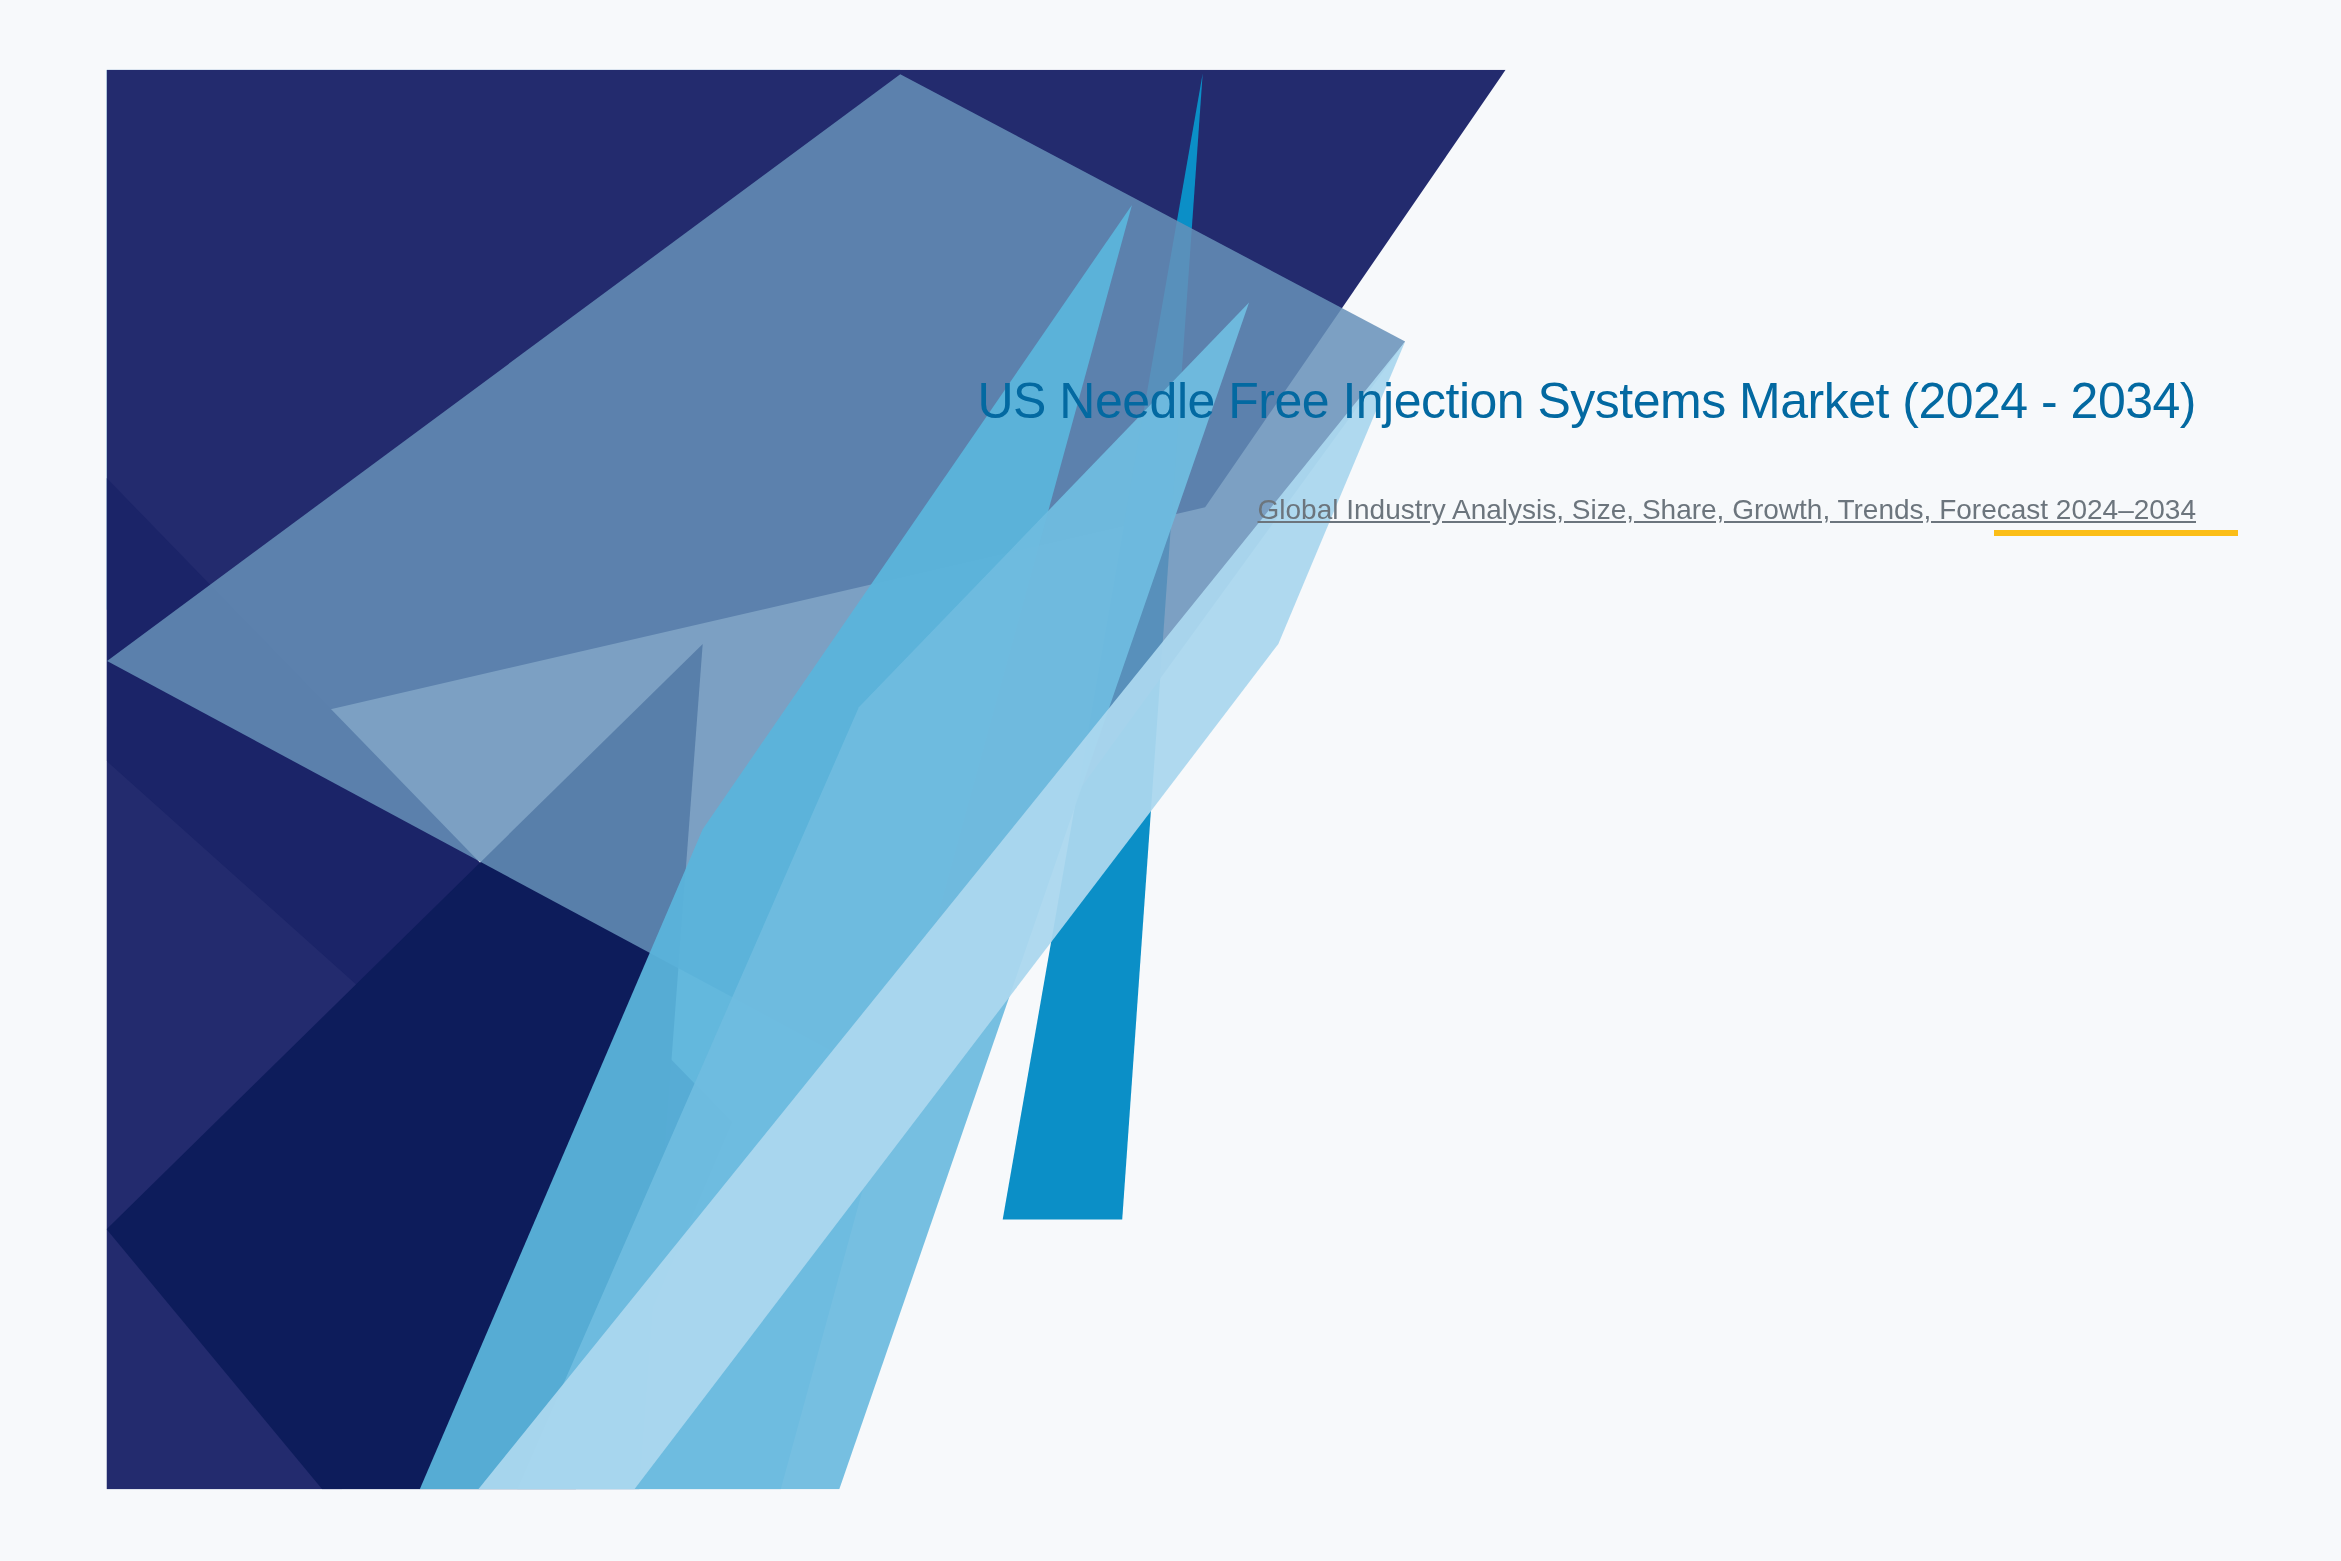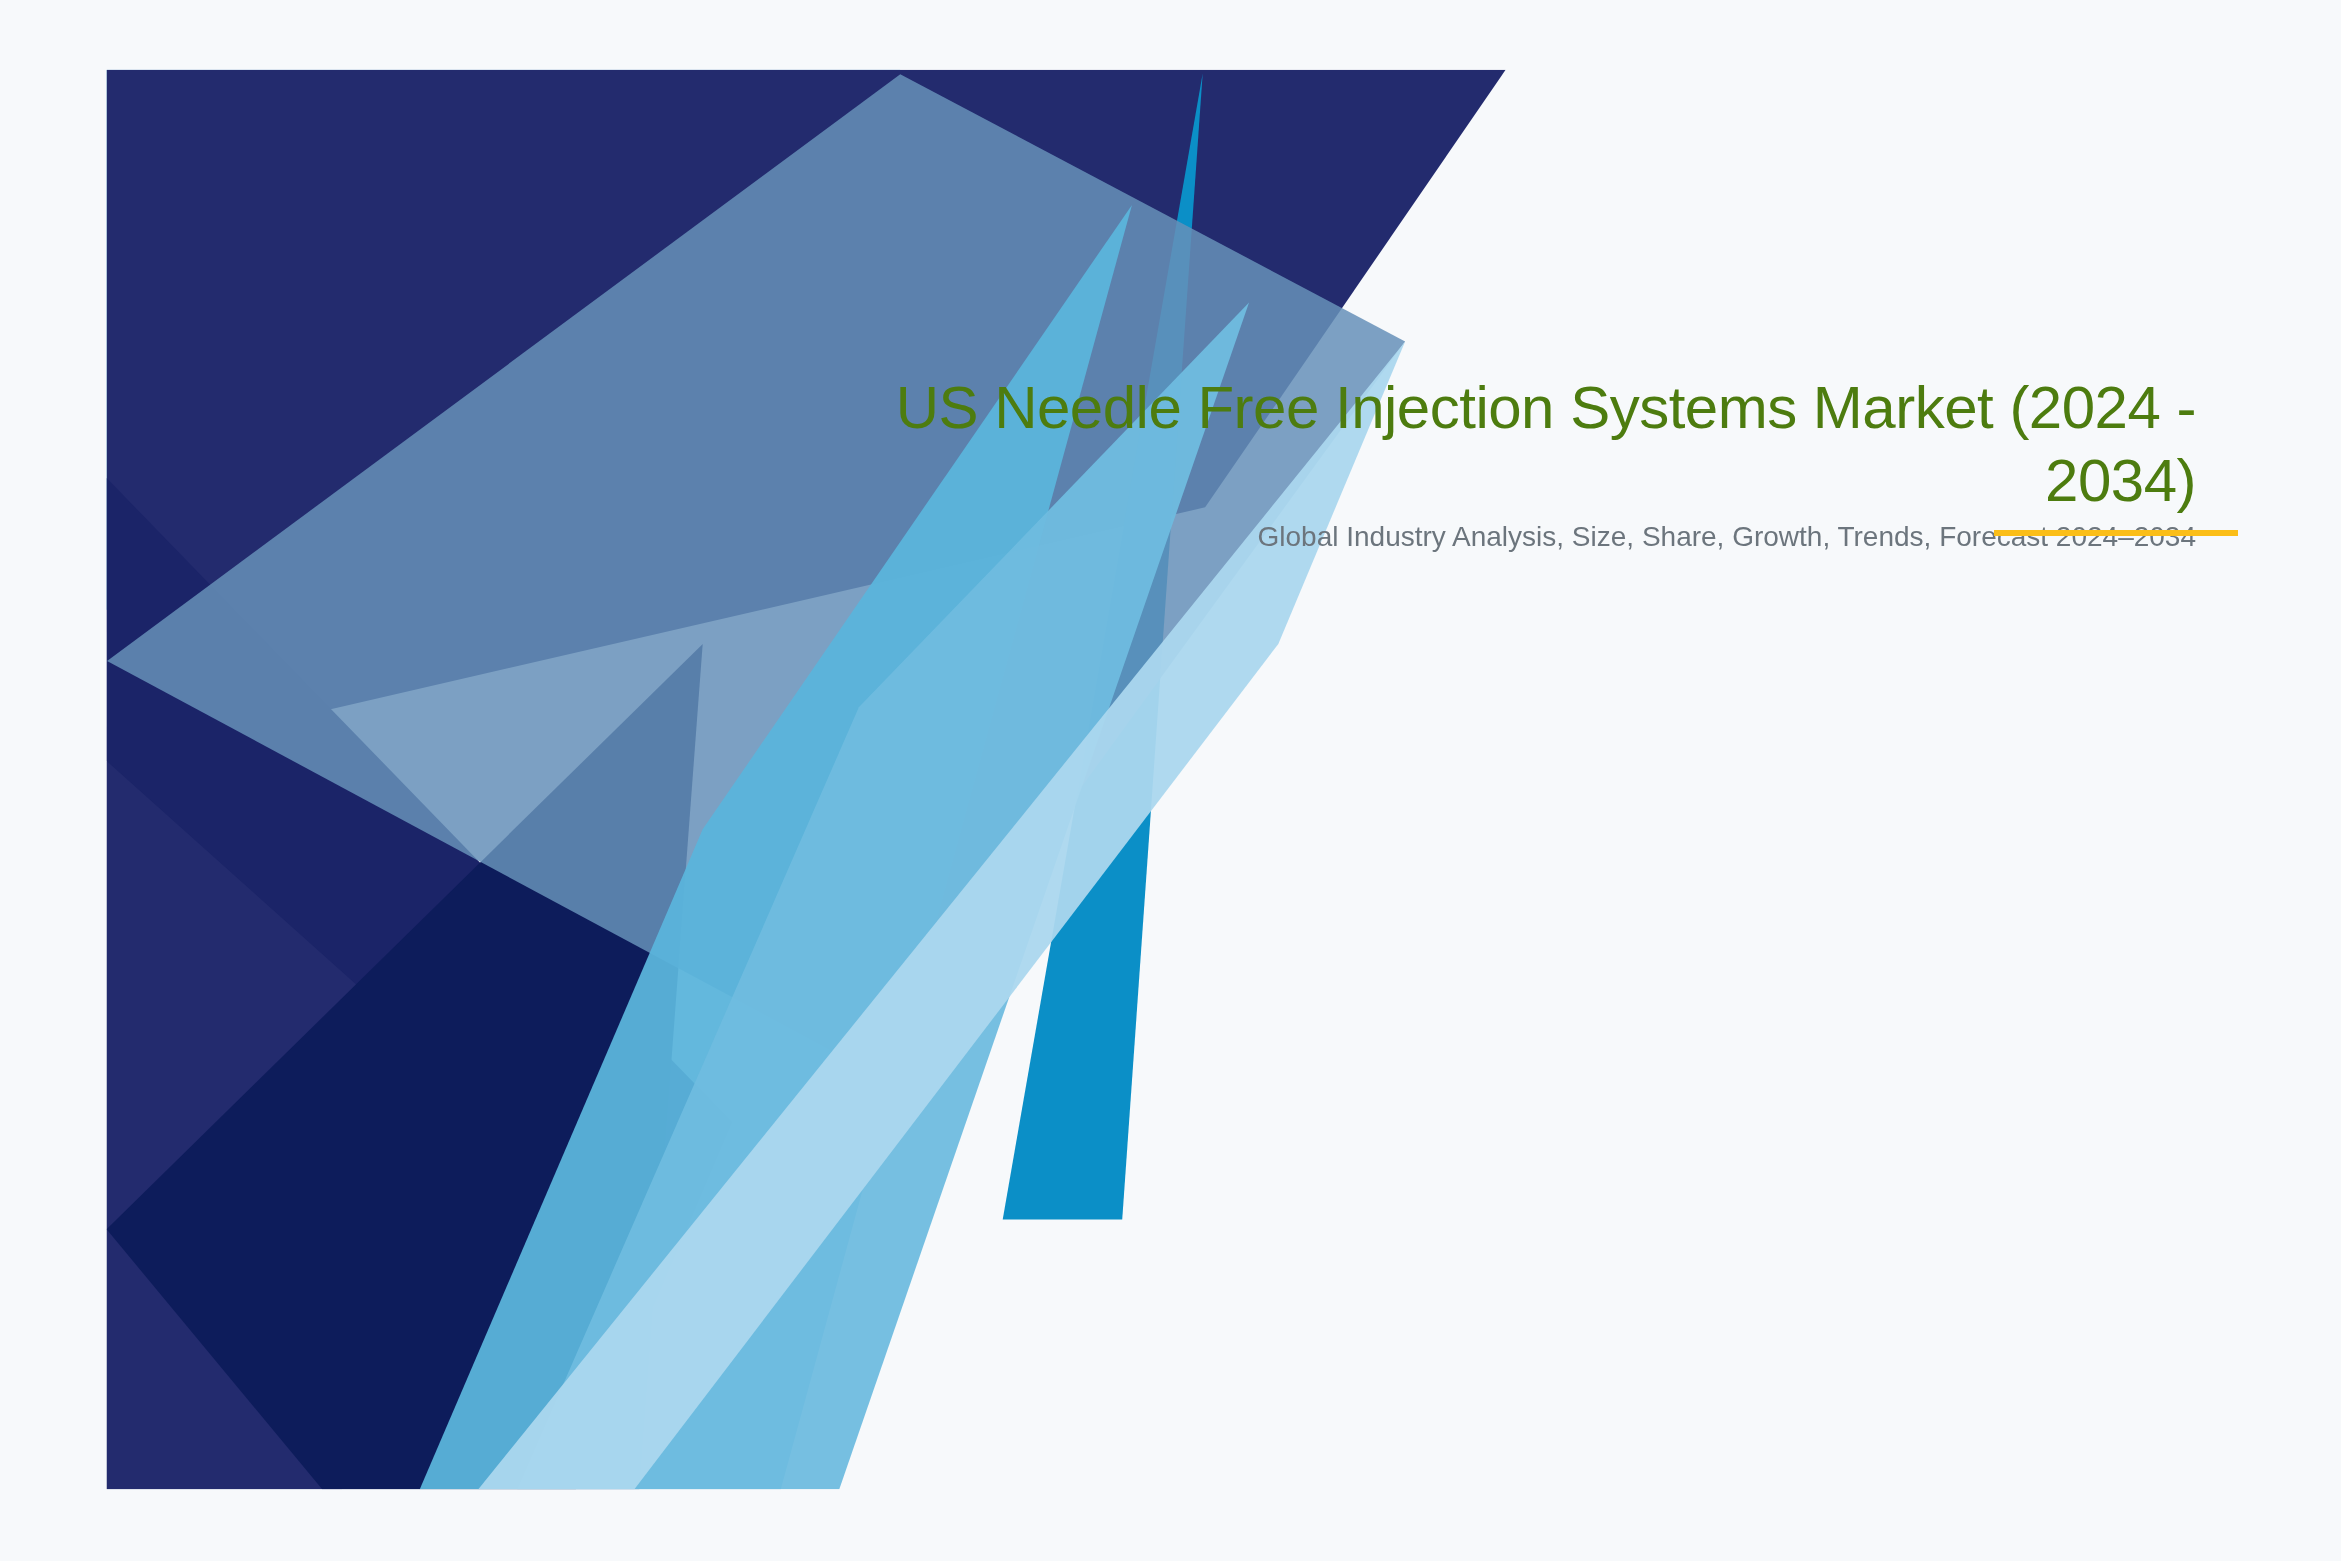--- a/index.html
+++ b/index.html
@@ -23,42 +23,44 @@
 
   .text-block {
     position:absolute;
     right:146px;
     top:371px;
     width:1347px;
     text-align:right;
     z-index:5;
   }
   .title {
-    font-size:60px;
+    font-size:50px;
     line-height:1.22;
     font-weight:400;
-    color:#4d7c0f;
+    color:#0369a1;
     letter-spacing:-0.5px;
     white-space:normal;
   }
   .accent-rule {
     position:absolute;
     left:1994px;
     top:530px;
     width:244px;
     height:6.3px;
     background:#FBBE18;
     z-index:6;
   }
   .subtitle {
+    margin-top:58px;
     font-size:28px;
     line-height:1.42;
     font-weight:400;
     color:#6C757D;
     width:100%;
+    text-decoration:underline;
   }
 </style>
 </head>
 <body>
 
 <div class="cover">
 
   <div class="artwork">
     <svg viewBox="0 0 4800 3200" width="2342" height="1561" xmlns="http://www.w3.org/2000/svg">
       <defs>

